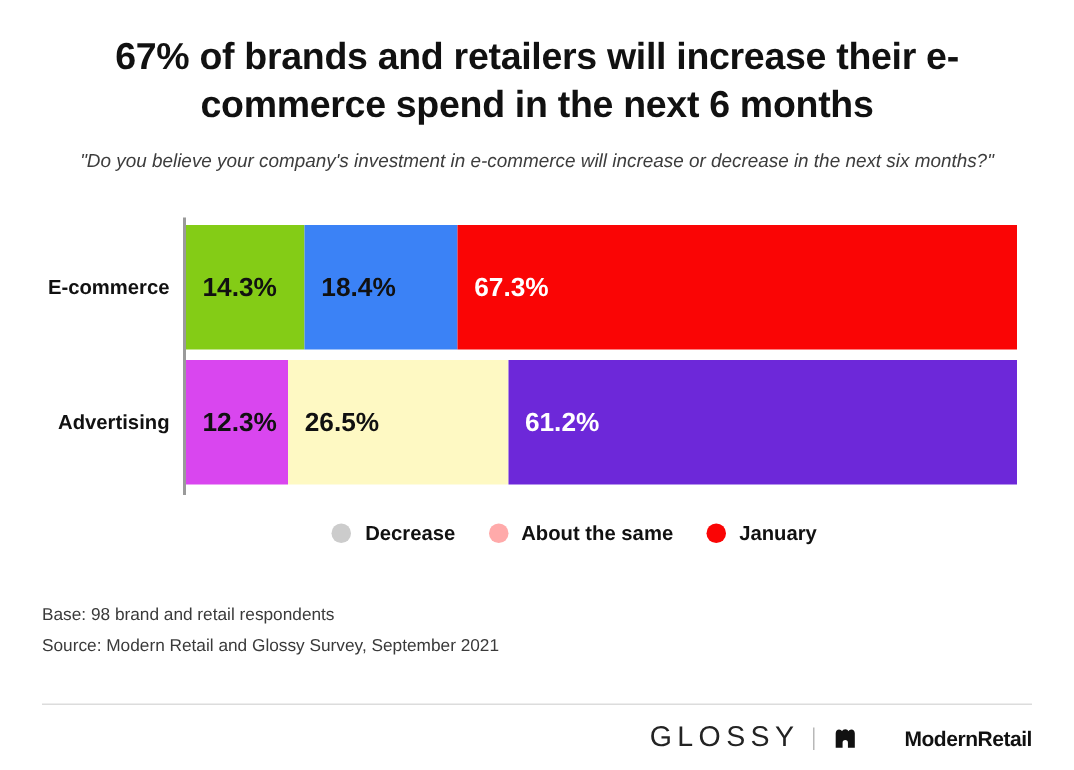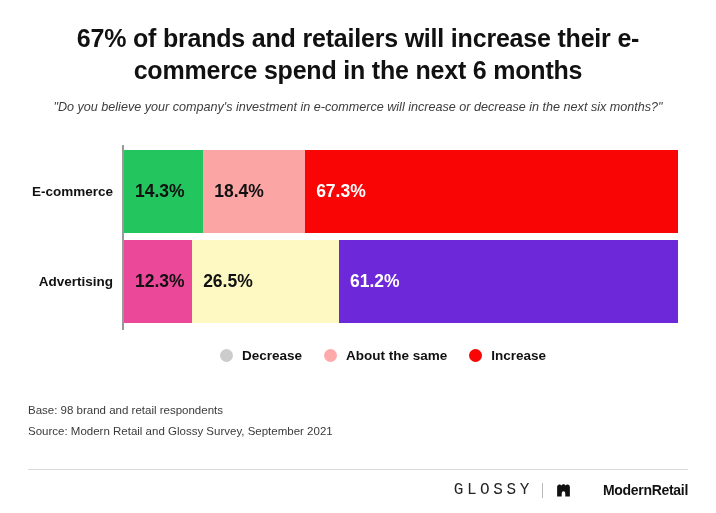--- a/index.html
+++ b/index.html
@@ -149,22 +149,22 @@
     background: #dcdcdc;
   }
   .footer {
     position: absolute;
     right: 28px;
     top: 481px;
     display: flex;
     align-items: center;
   }
   .glossy-mark {
-    font-family: Liberation Mono, monospace;
-    font-size: 16px;
+    font-family: Liberation Sans, sans-serif;
+    font-size: 19px;
     letter-spacing: 3.6px;
     color: #232323;
   }
   .footer-sep {
     width: 1px;
     height: 15px;
     background: #b8b8b8;
     margin: 0 13px 0 9px;
   }
   .mr-mark {
@@ -187,36 +187,36 @@
   <div class="chart-title">67% of brands and retailers will increase their e-commerce spend in the next 6 months</div>
   <div class="chart-subtitle">"Do you believe your company's investment in e-commerce will increase or decrease in the next six months?"</div>
 </div>
 
 <div class="plot">
   <div class="axis-line"></div>
 
   <div class="bar-row row-0">
     <div class="cat-label">E-commerce</div>
     <div class="bar-track">
-      <div class="seg" style="background: #22c55e; color: rgb(17, 17, 17); width: 14.3%; text-align: right;">
+      <div class="seg" style="background: #84cc16; color: rgb(17, 17, 17); width: 14.3%; text-align: right;">
         <span>14.3%</span>
       </div>
-      <div class="seg" style="background: #fca5a5; color: rgb(17, 17, 17); width: 18.4%;">
+      <div class="seg" style="background: #3b82f6; color: rgb(17, 17, 17); width: 18.4%;">
         <span>18.4%</span>
       </div>
       <div class="seg" style="background: rgb(250, 5, 5); color: rgb(255, 255, 255); width: 67.3%; text-align: right;">
         <span>67.3%</span>
       </div>
     </div>
   </div>
 
   <div class="bar-row row-1">
     <div class="cat-label">Advertising</div>
     <div class="bar-track">
-      <div class="seg" style="background: #ec4899; color: rgb(17, 17, 17); width: 12.3%;">
+      <div class="seg" style="background: #d946ef; color: rgb(17, 17, 17); width: 12.3%;">
         <span>12.3%</span>
       </div>
       <div class="seg" style="background: #fef9c3; color: rgb(17, 17, 17); width: 26.5%;">
         <span>26.5%</span>
       </div>
       <div class="seg" style="background: #6d28d9; color: rgb(255, 255, 255); width: 61.2%;">
         <span>61.2%</span>
       </div>
     </div>
   </div>
@@ -226,21 +226,21 @@
   <div class="legend-item">
     <span class="legend-dot" style="background: rgb(204, 204, 204);"></span>
     <span class="legend-label">Decrease</span>
   </div>
   <div class="legend-item">
     <span class="legend-dot" style="background: rgb(255, 170, 170);"></span>
     <span class="legend-label">About the same</span>
   </div>
   <div class="legend-item">
     <span class="legend-dot" style="background: rgb(250, 5, 5);"></span>
-    <span class="legend-label">Increase</span>
+    <span class="legend-label">January</span>
   </div>
 </div>
 
 <div class="notes">
   <div>Base: 98 brand and retail respondents</div>
   <div>Source: Modern Retail and Glossy Survey, September 2021</div>
 </div>
 
 <div class="divider"></div>
 

